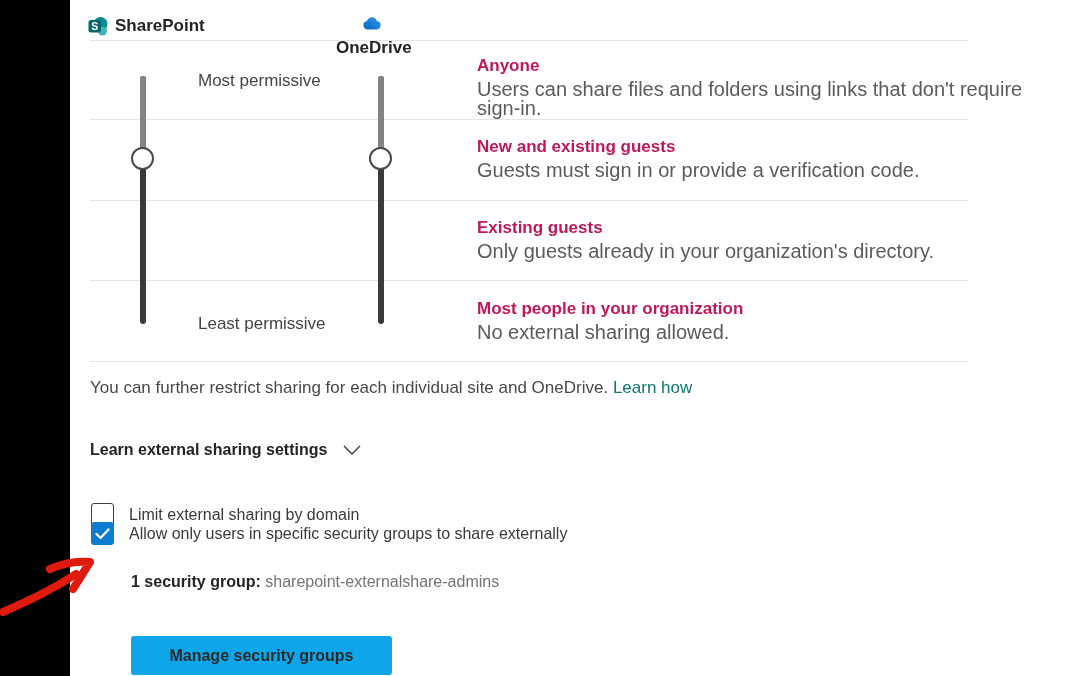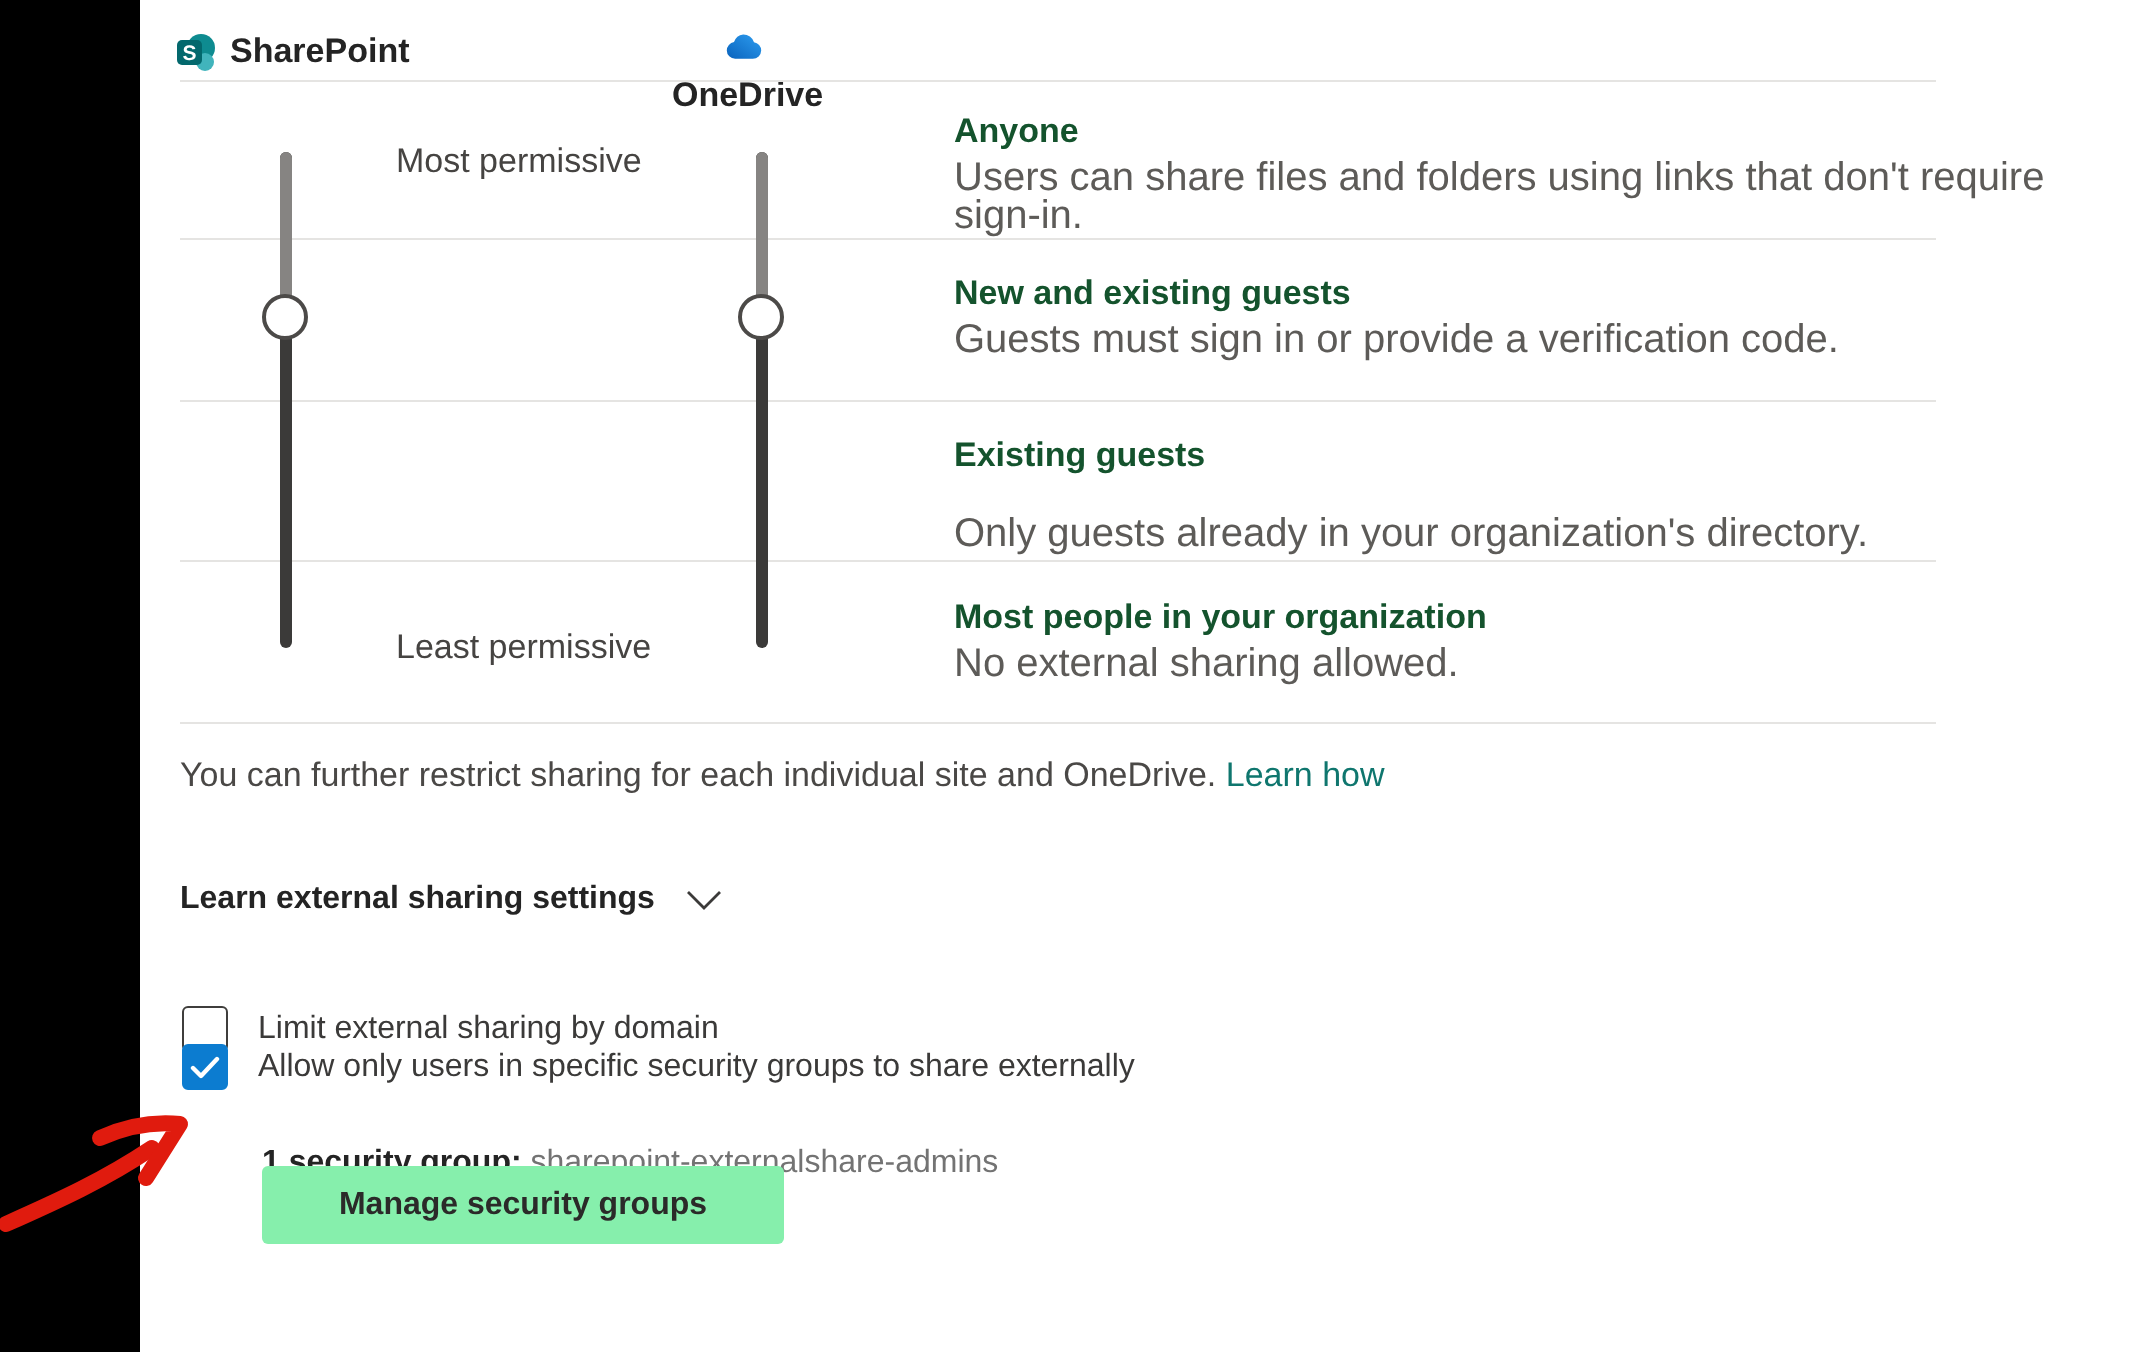--- a/index.html
+++ b/index.html
@@ -23,21 +23,21 @@
   .col-header {
     position: absolute; top: 16px; display: flex; align-items: center; gap: 7px;
     font-size: 17px; font-weight: 700; color: #242424;
   }
   .col-header.sp { left: 88px; }
   .col-header.od { left: 336px; flex-direction: column; }
   .col-header .ic { display: inline-flex; }
   
   .opt-title {
     position: absolute; left: 477px; font-size: 17px; font-weight: 700;
-    color: #14532d; line-height: 21px;
+    color: #be185d; line-height: 21px;
   }
   .opt-desc {
     position: absolute; left: 477px; font-size: 20px; font-weight: 400;
     color: #5d5b58; line-height: 19px;
   }
   
   .perm-label {
     position: absolute; left: 198px; font-size: 17px; color: #464442;
   }
   .slider-track {
@@ -72,22 +72,22 @@
     display: flex; align-items: center; justify-content: center;
   }
   .checkbox.unchecked { background: #ffffff; border: 1.5px solid #3f3e3c; }
   .checkbox.checked { background: #0c7cd0; border: 1.5px solid #0c7cd0; }
   .check-label { font-size: 16px; color: #3b3a39; }
   
   .secgroup-line { position: absolute; left: 131px; top: 573px; font-size: 16px; }
   .secgroup-line .lbl { font-weight: 700; color: #242424; }
   .secgroup-line .val { font-weight: 400; color: #737373; }
   .manage-btn {
-    position: absolute; left: 131px; top: 583px; width: 261px; height: 39px;
-    background: #86efac; border: none; border-radius: 3px;
+    position: absolute; left: 131px; top: 636px; width: 261px; height: 39px;
+    background: #0ea5e9; border: none; border-radius: 3px;
     font-family: "Liberation Sans", "DejaVu Sans", sans-serif;
     font-size: 16px; font-weight: 700; color: #2b2a29; cursor: pointer;
   }
   .arrow-svg { position: absolute; left: 0; top: 548px; z-index: 5; }
 </style>
 </head>
 <body>
 
 <div class="black-bar"></div>
 
@@ -136,21 +136,21 @@
 </div>
 <div class="slider-handle handle-od"></div>
 
 <div class="opt-title" style="top:55px">Anyone</div>
 <div class="opt-desc" style="top:80px">Users can share files and folders using links that don't require sign-in.</div>
 
 <div class="opt-title" style="top:136px">New and existing guests</div>
 <div class="opt-desc" style="top:161px">Guests must sign in or provide a verification code.</div>
 
 <div class="opt-title" style="top:217px">Existing guests</div>
-<div class="opt-desc" style="top:258px">Only guests already in your organization's directory.</div>
+<div class="opt-desc" style="top:242px">Only guests already in your organization's directory.</div>
 
 <div class="opt-title" style="top:298px">Most people in your organization</div>
 <div class="opt-desc" style="top:323px">No external sharing allowed.</div>
 
 <div class="restrict-line"><span>You can further restrict sharing for each individual site and OneDrive. </span><a class="learn-link">Learn how</a></div>
 
 <div class="more-heading">
   <span>Learn external sharing settings</span>
   <span style="display:inline-flex;">
     <svg width="18" height="10" viewBox="0 0 18 10">

